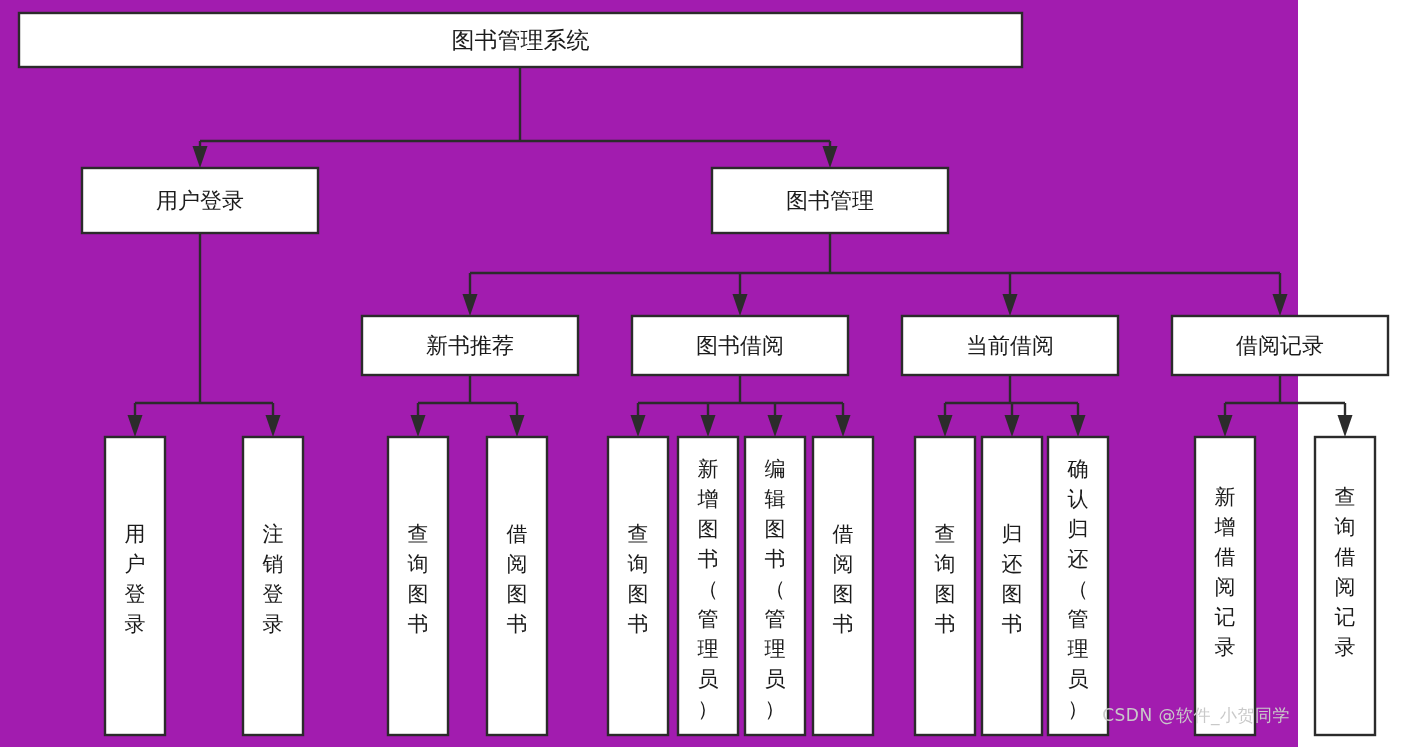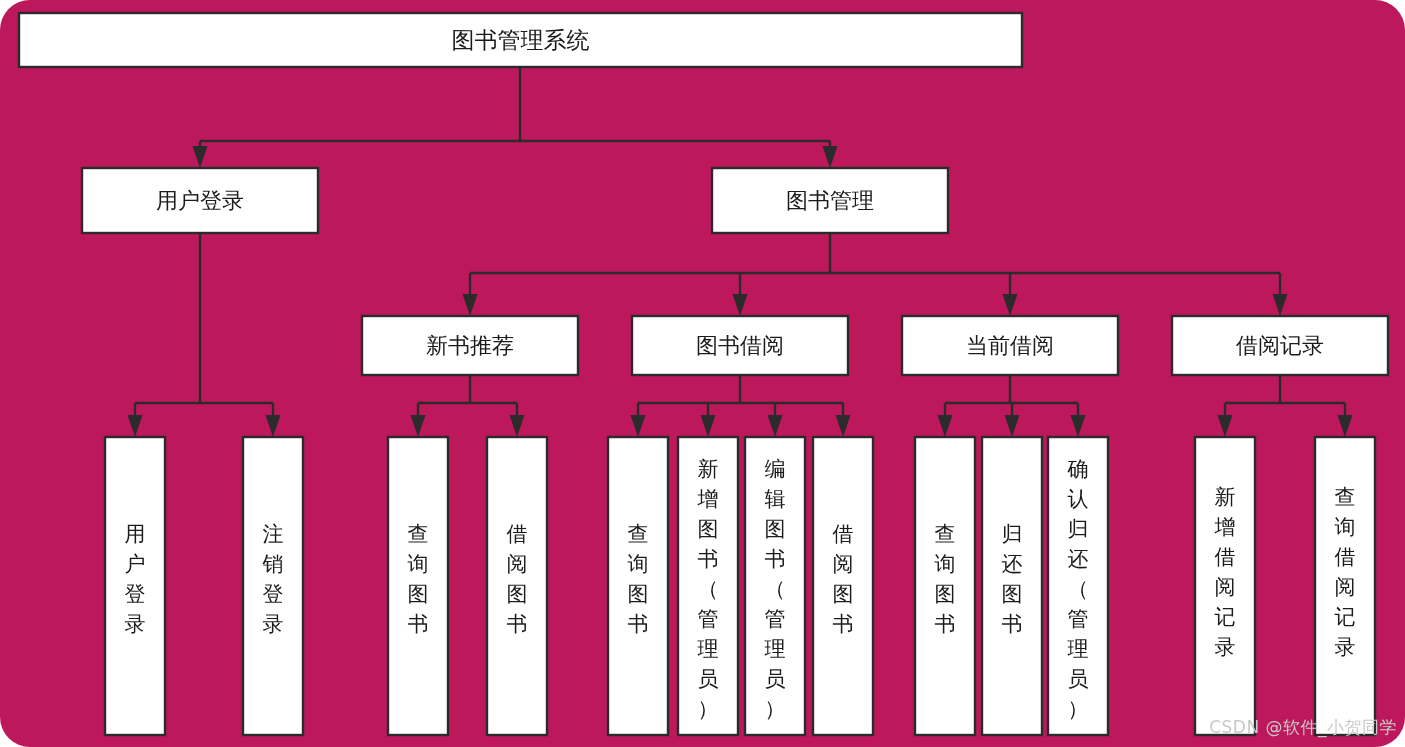--- a/index.html
+++ b/index.html
@@ -8,24 +8,23 @@
     background: #ffffff;
   }
   body {
     width: 1405px;
     height: 747px;
     font-family: "DejaVu Sans", "Liberation Sans", sans-serif;
     overflow: hidden;
   }
   #diagram-root {
     position: relative;
-    width: 1405px;
+    width: 1298px;
     height: 747px;
-    background: #be185d;
-    border-radius: 30px;
+    background: #a21caf;
   }
   svg.diagram-canvas {
     position: absolute;
     left: 0;
     top: 0;
     width: 1405px;
     height: 747px;
     display: block;
   }
   .node-box {
@@ -55,21 +54,21 @@
     fill: none;
     stroke-linecap: butt;
   }
   .arrow-head {
     fill: #2b2b2b;
     stroke: none;
   }
   .watermark-text {
     position: absolute;
     right: 8px;
-    bottom: 8px;
+    bottom: 20px;
     font-family: "DejaVu Sans", "Liberation Sans", sans-serif;
     font-size: 17px;
     color: #c9c9c9;
     letter-spacing: 0.5px;
     white-space: nowrap;
     pointer-events: none;
     user-select: none;
   }
 </style>
 </head>

